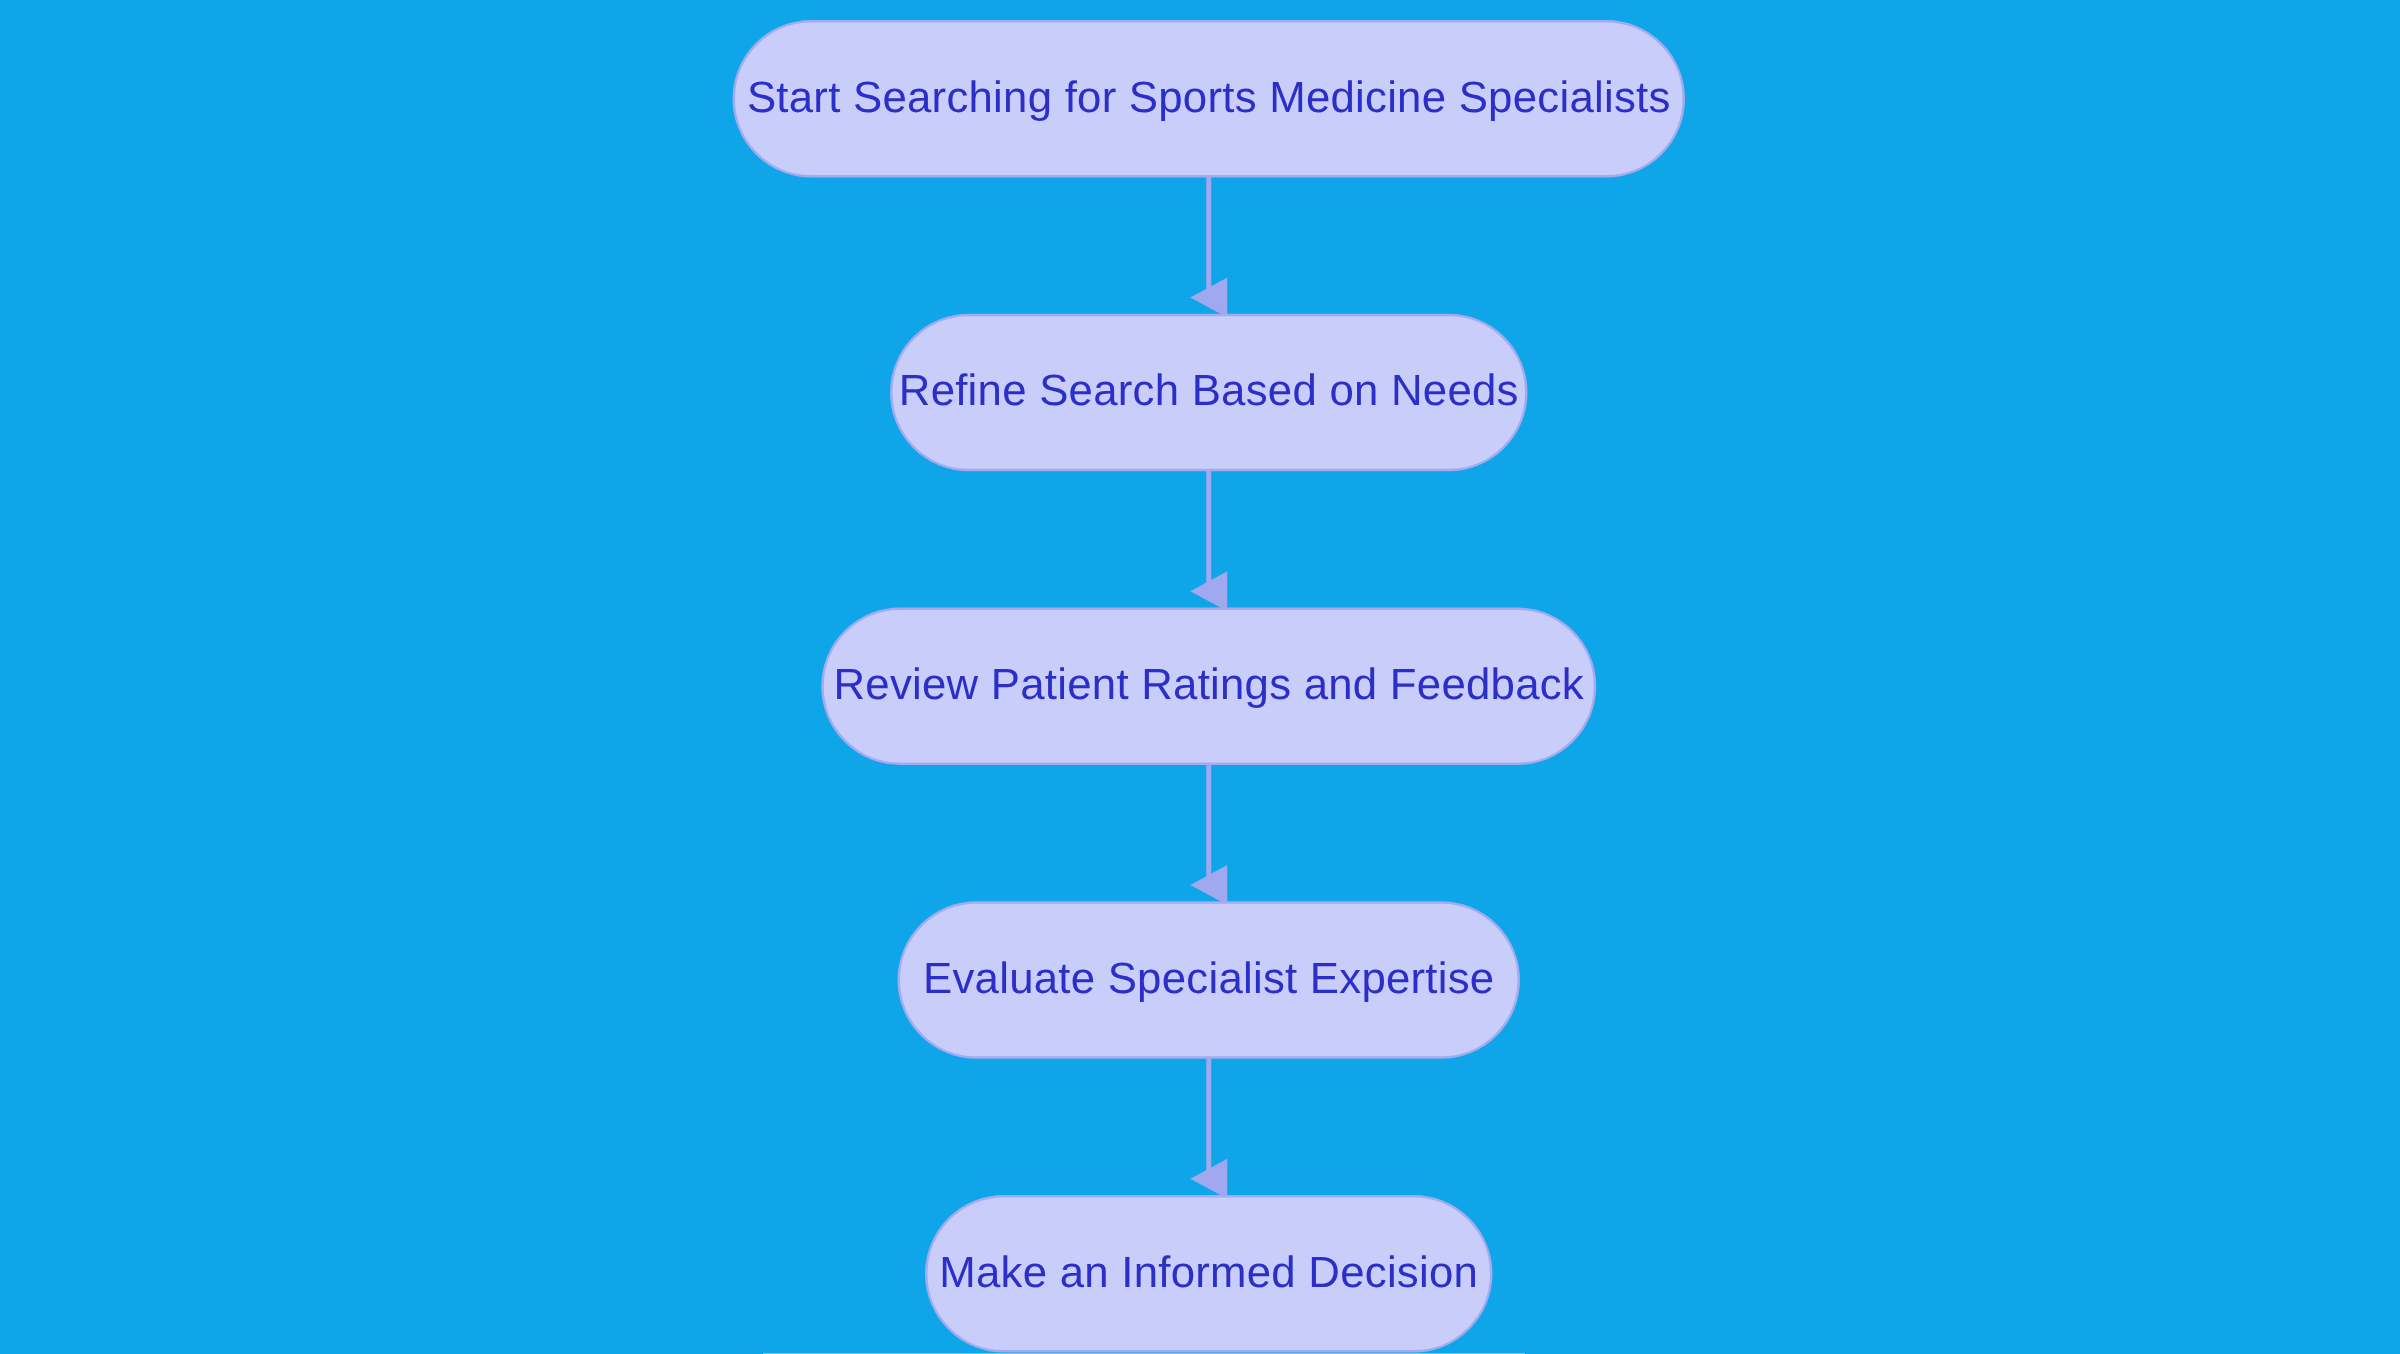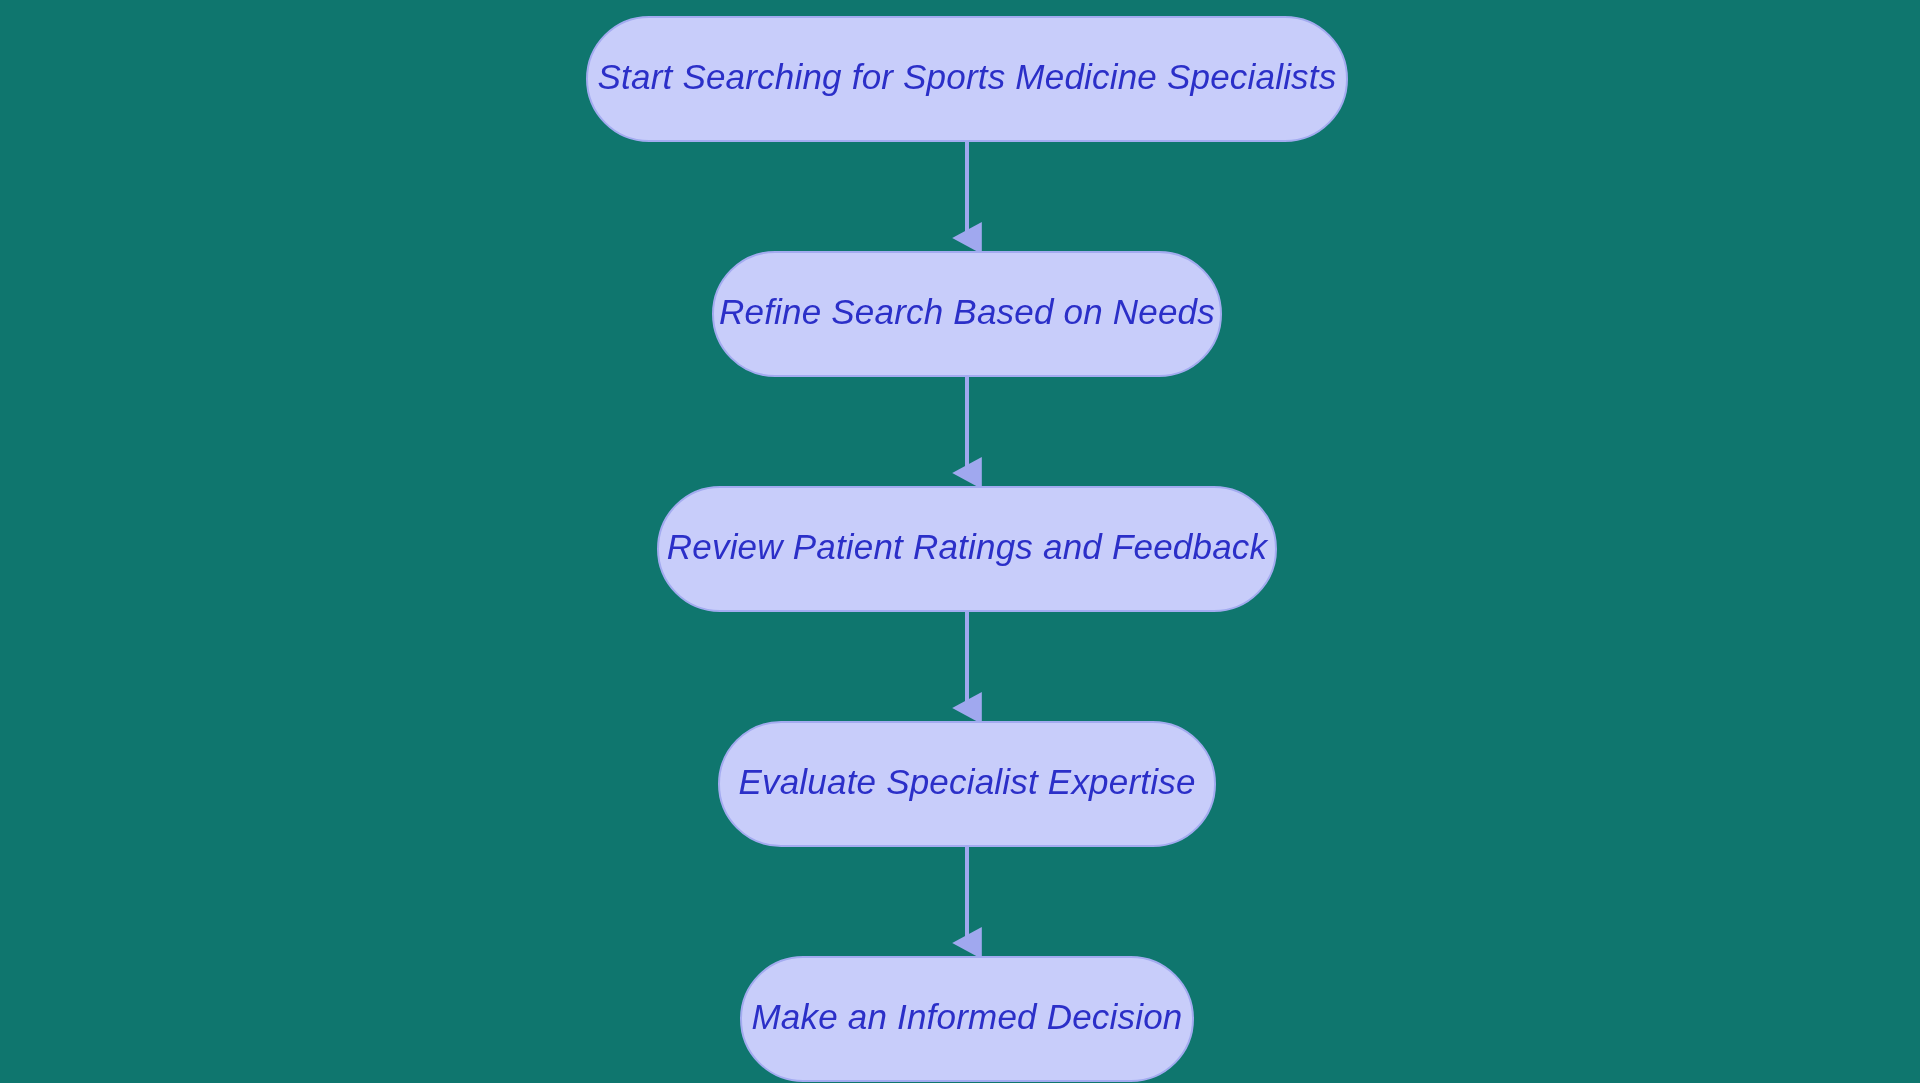--- a/index.html
+++ b/index.html
@@ -8,23 +8,22 @@
     padding: 0;
     background: #ffffff;
   }
   body {
     font-family: "Liberation Sans", sans-serif;
   }
   #canvas {
     position: relative;
     width: 1920px;
     height: 1083px;
-    background: #0f766e;
+    background: #0ea5e9;
     overflow: hidden;
-    font-style: italic;
   }
   #flow-svg {
     position: absolute;
     top: 0;
     left: 0;
     width: 1920px;
     height: 1083px;
   }
   .node-label {
     font-family: "Liberation Sans", sans-serif;

